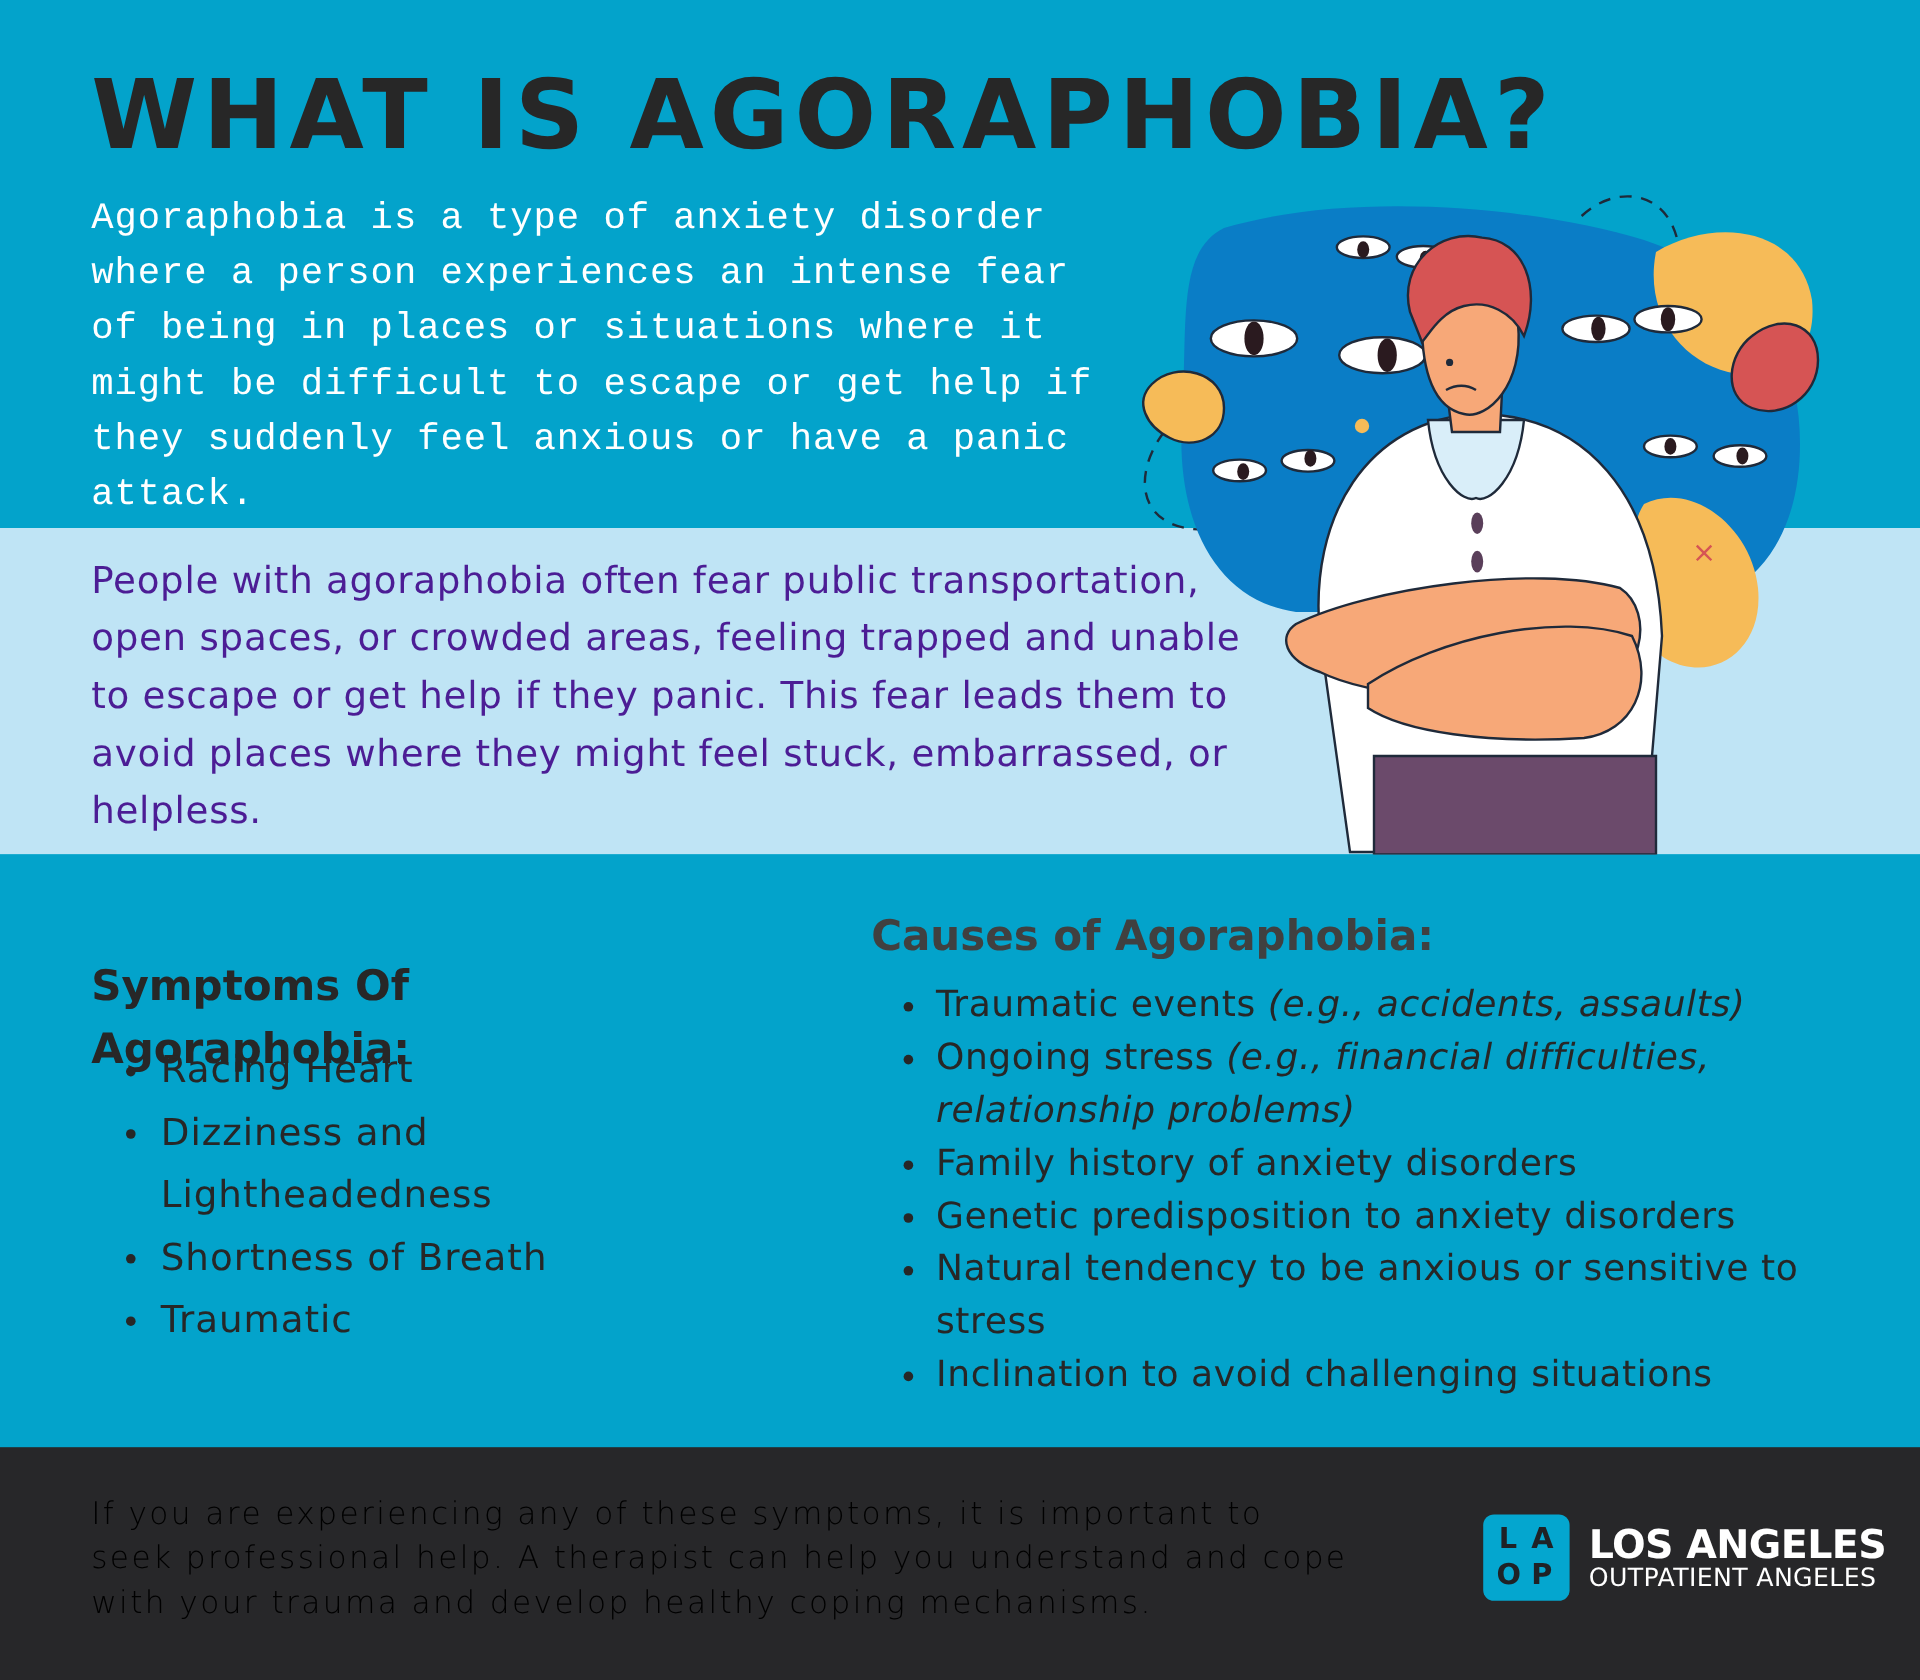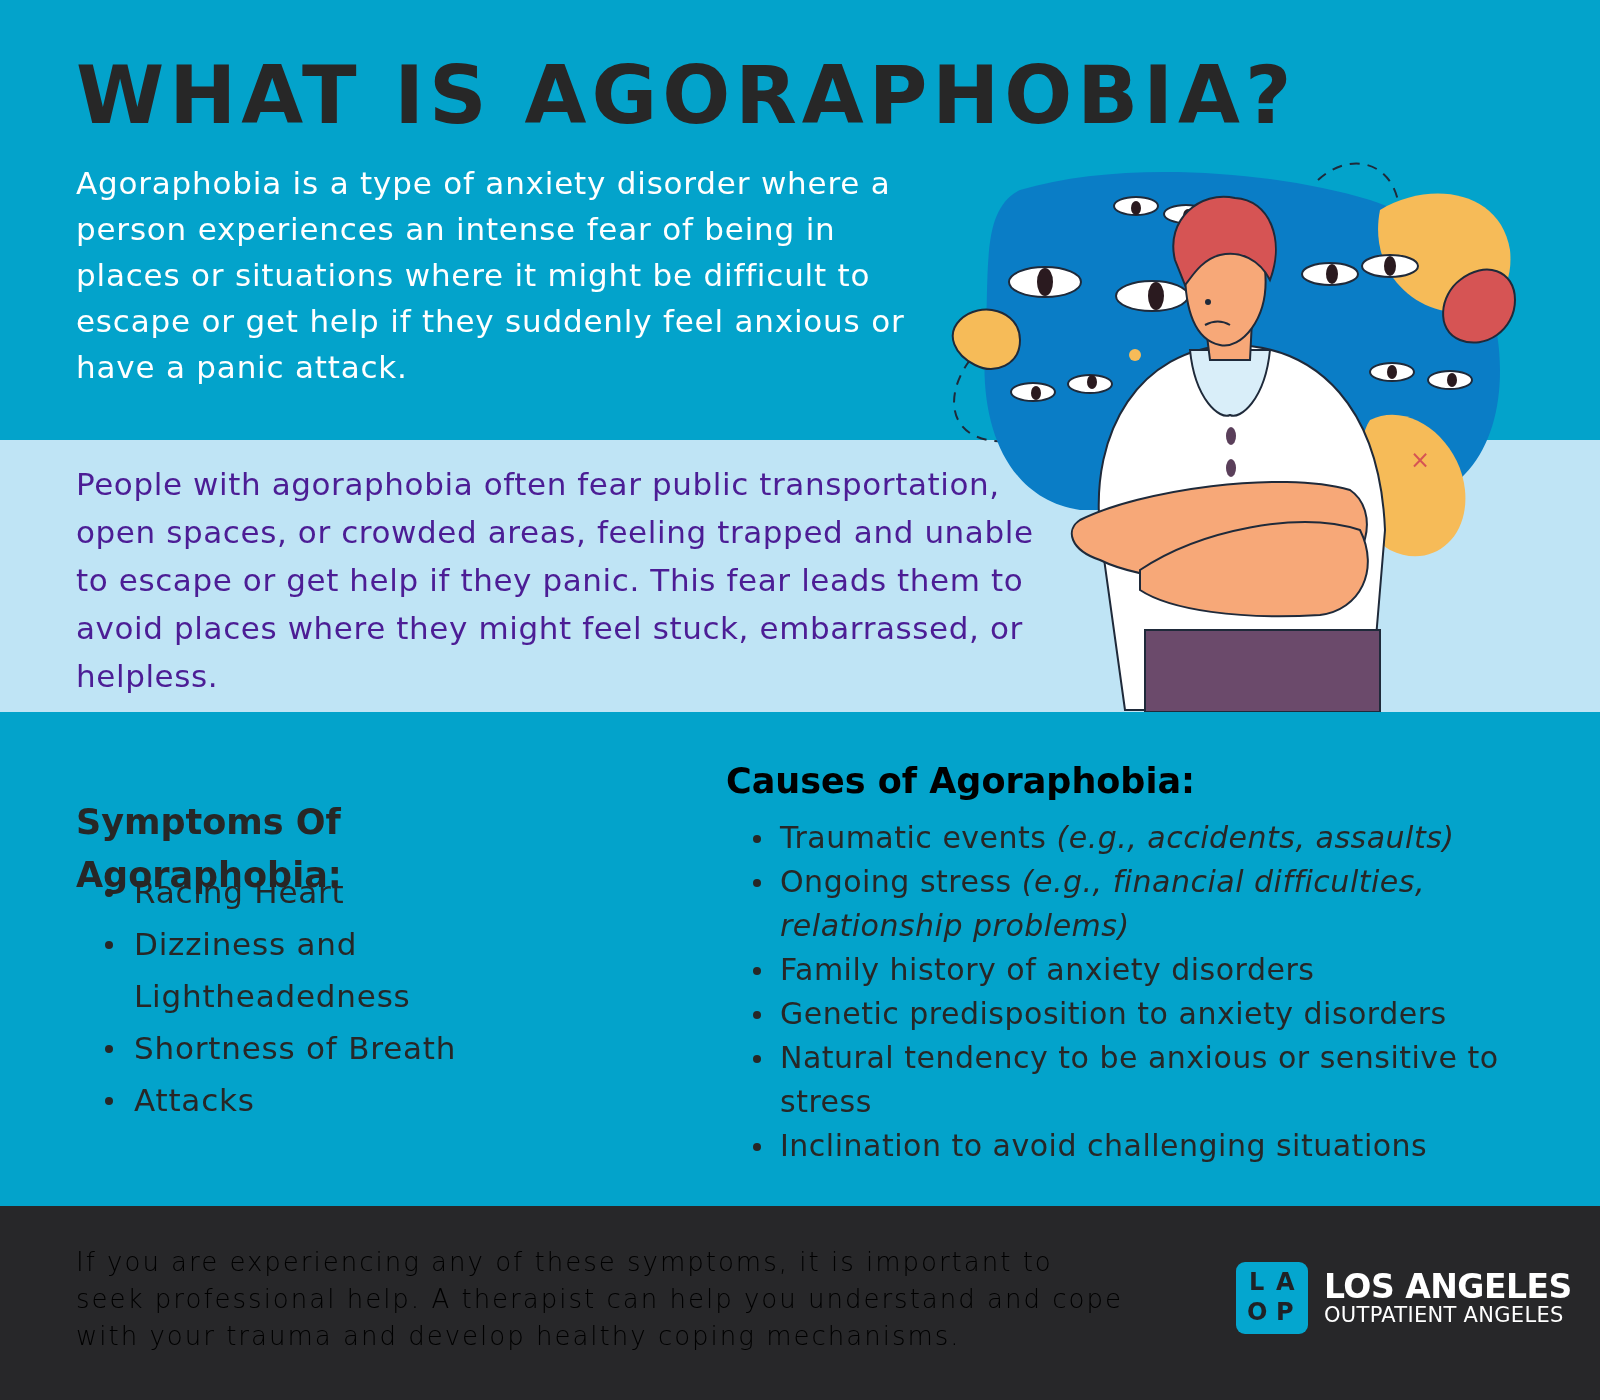--- a/index.html
+++ b/index.html
@@ -5,29 +5,29 @@
   * { box-sizing: border-box; margin: 0; padding: 0; }
   html, body { width: 1600px; height: 1400px; overflow: hidden; }
   body { font-family: "DejaVu Sans", sans-serif; color: #252527; background: #03a3cb; position: relative; }
 
   .top { position: absolute; left: 0; top: 0; width: 1600px; height: 440px; background: #03a3cb; }
   .band { position: absolute; left: 0; top: 440px; width: 1600px; height: 272px; background: #bfe4f5; }
   .lists { position: absolute; left: 0; top: 712px; width: 1600px; height: 494px; background: #03a3cb; }
   .footer { position: absolute; left: 0; top: 1206px; width: 1600px; height: 194px; background: #272729; }
 
   .title { position: absolute; left: 76px; top: 56px; font-family: "DejaVu Sans", sans-serif; font-weight: 800; font-size: 80px; letter-spacing: 5px; color: #272727; line-height: 1; text-align: center; }
-  .intro { position: absolute; left: 76px; top: 160px; width: 840px; font-size: 31px; line-height: 46px; color: #ffffff; letter-spacing: 0.8px; }
+  .intro { position: absolute; left: 76px; top: 160px; width: 840px; font-size: 31px; line-height: 46px; color: #ffffff; letter-spacing: 0.8px; font-family: Liberation Mono, monospace; }
   .people { position: absolute; left: 76px; top: 460px; width: 990px; font-size: 31px; line-height: 48px; color: #4c1d95; letter-spacing: 0.6px; }
 
   .sym-title { position: absolute; left: 76px; top: 756px; font-weight: 700; font-size: 35px; line-height: 53px; color: #272727; width: 400px; margin-top: 40px; }
   .sym-list { position: absolute; left: 100px; top: 866px; width: 420px; list-style: none; }
   .sym-list li { font-size: 31px; line-height: 52px; position: relative; padding-left: 34px; color: #272727; letter-spacing: 0.8px; }
   .sym-list li::before { content: ""; position: absolute; left: 5px; top: 23px; width: 8px; height: 8px; border-radius: 50%; background: #272727; }
 
-  .cause-title { position: absolute; left: 726px; top: 756px; font-weight: 700; font-size: 35px; line-height: 50px; color: #000000; }
+  .cause-title { position: absolute; left: 726px; top: 756px; font-weight: 700; font-size: 35px; line-height: 50px; color: #404040; }
   .cause-list { position: absolute; left: 750px; top: 816px; width: 800px; list-style: none; }
   .cause-list li { font-size: 30px; line-height: 44px; position: relative; padding-left: 30px; color: #272727; letter-spacing: 0.5px; }
   .cause-list li::before { content: ""; position: absolute; left: 3px; top: 19px; width: 8px; height: 8px; border-radius: 50%; background: #272727; }
   .cause-list li em { font-style: italic; }
 
   .foot-text { position: absolute; left: 76px; top: 1244px; width: 1050px; font-size: 26px; line-height: 37px; color: #000000; letter-spacing: 2px; font-weight: 300; }
 
   .logo { position: absolute; left: 1236px; top: 1262px; display: flex; align-items: center; }
   .logo-badge { width: 72px; height: 72px; border-radius: 9px; background: #04a6cf; position: relative; }
   .logo-badge span { position: absolute; font-weight: 800; font-size: 24px; color: #1f2226; line-height: 1; }
@@ -107,21 +107,21 @@
 
   <path d="M140 370 C 200 340, 340 320, 410 340 C 440 360, 430 420, 380 430 C 300 440, 200 430, 160 410 C 130 400, 125 380, 140 370 Z" fill="#f7a878" stroke="#1f2a3a" stroke-width="2"></path>
   <path d="M200 420 C 260 380, 360 360, 420 380 C 440 420, 420 460, 380 465 C 300 470, 230 460, 200 440 Z" fill="#f7a878" stroke="#1f2a3a" stroke-width="2"></path>
 </svg>
 
 <h2 class="sym-title">Symptoms Of Agoraphobia:</h2>
 <ul class="sym-list">
   <li>Racing Heart</li>
   <li>Dizziness and Lightheadedness</li>
   <li>Shortness of Breath</li>
-  <li>Attacks</li>
+  <li>Traumatic</li>
 </ul>
 
 <h2 class="cause-title">Causes of Agoraphobia:</h2>
 <ul class="cause-list">
   <li><span>Traumatic events</span> <em>(e.g., accidents, assaults)</em></li>
   <li><span>Ongoing stress</span> <em>(e.g., financial difficulties, relationship problems)</em></li>
   <li><span>Family history of anxiety disorders</span></li>
   <li><span>Genetic predisposition to anxiety disorders</span></li>
   <li><span>Natural tendency to be anxious or sensitive to stress</span></li>
   <li><span>Inclination to avoid challenging situations</span></li>

